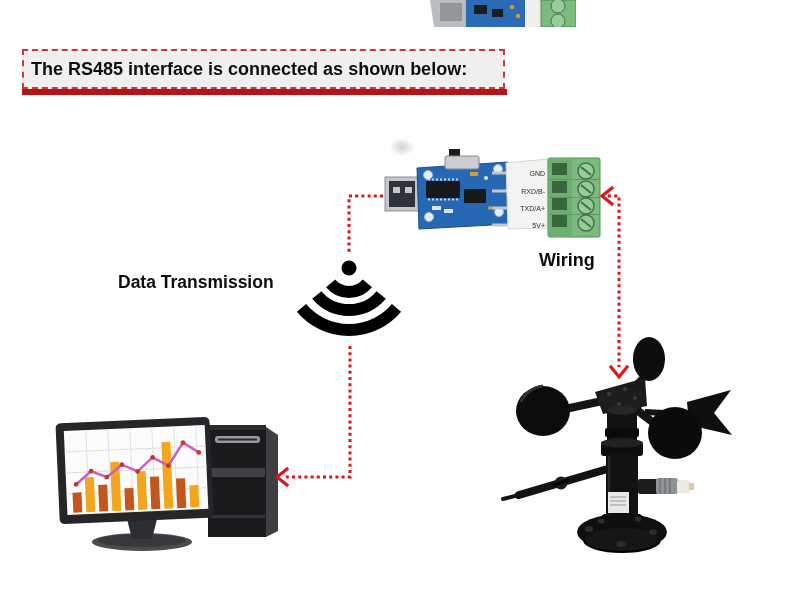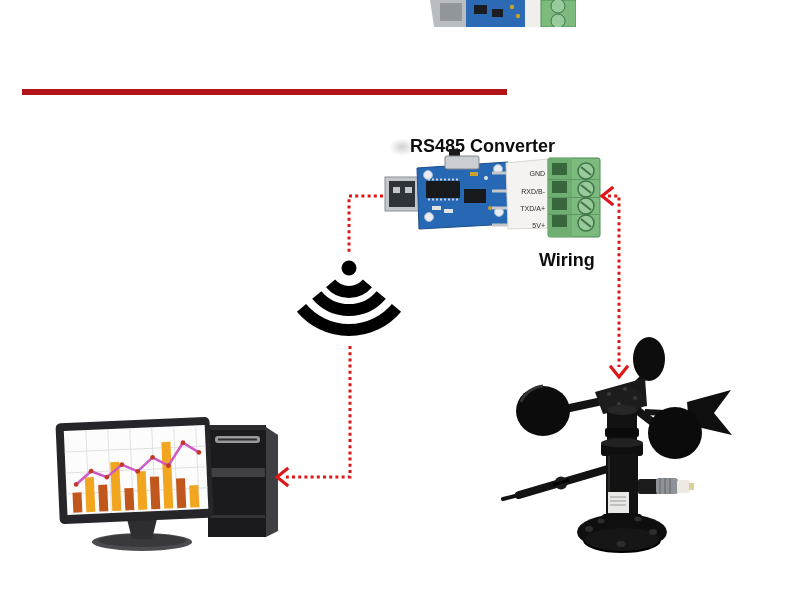--- a/index.html
+++ b/index.html
@@ -34,24 +34,27 @@
     <rect x="44" y="5" width="13" height="9" fill="#1a1d22"></rect>
     <rect x="62" y="9" width="11" height="8" fill="#1a1d22"></rect>
     <circle cx="82" cy="7" r="2.2" fill="#c9a227"></circle>
     <circle cx="88" cy="16" r="2.2" fill="#c9a227"></circle>
     <rect x="95" y="0" width="17" height="27" fill="#f0efec"></rect>
     <rect x="111" y="0" width="35" height="27" fill="#7cbb7d" stroke="#4f8c53"></rect>
     <circle cx="128" cy="6" r="7" fill="#98cb9a" stroke="#41724a"></circle>
     <circle cx="128" cy="21" r="7" fill="#98cb9a" stroke="#41724a"></circle>
   </svg>
 
+  <div class="abs banner">
+    <span>The RS485 interface is connected as shown below:</span>
+  </div>
   <div class="abs banner-underline"></div>
 
   <div class="smudge" style="left:389px;top:138px;width:26px;height:18px"></div>
-  <div class="lbl lbl-converter">RS485 Converter</div>
+  <div class="lbl lbl-data">Data Transmission</div>
   <div class="lbl lbl-wiring">Wiring</div>
 
   <svg class="abs" style="left:340px;top:148px" width="270" height="95" viewBox="0 0 270 95">
     <g>
       <rect x="45" y="29" width="34" height="34" fill="#c3c7cc" stroke="#8a8f95"></rect>
       <rect x="49" y="33" width="26" height="26" fill="#2f343a"></rect>
       <rect x="53" y="39" width="7" height="6" fill="#c3c7cc"></rect>
       <rect x="65" y="39" width="7" height="6" fill="#c3c7cc"></rect>
     </g>
     <g>

